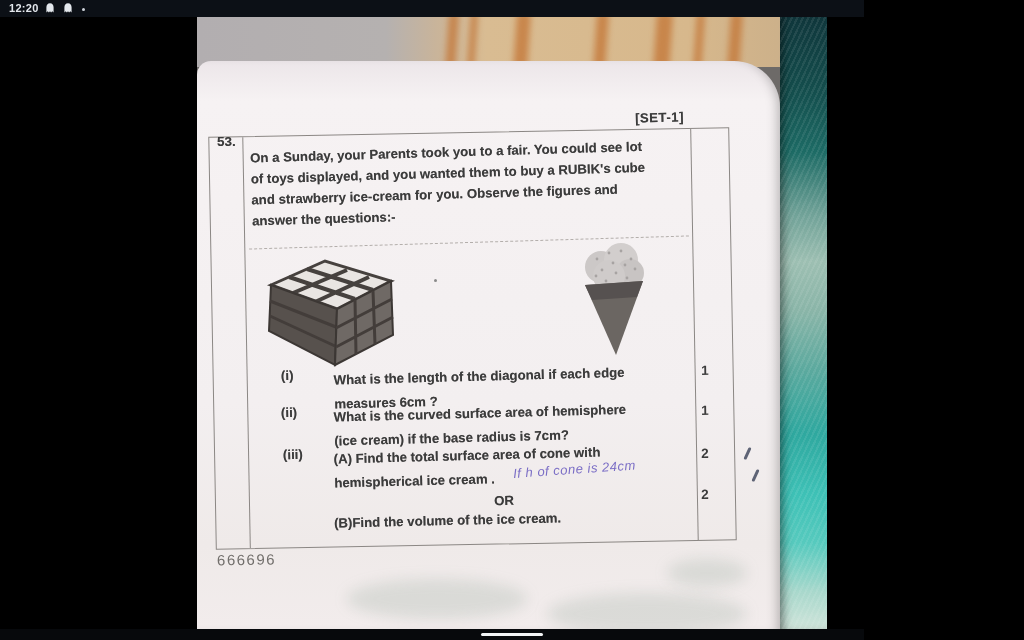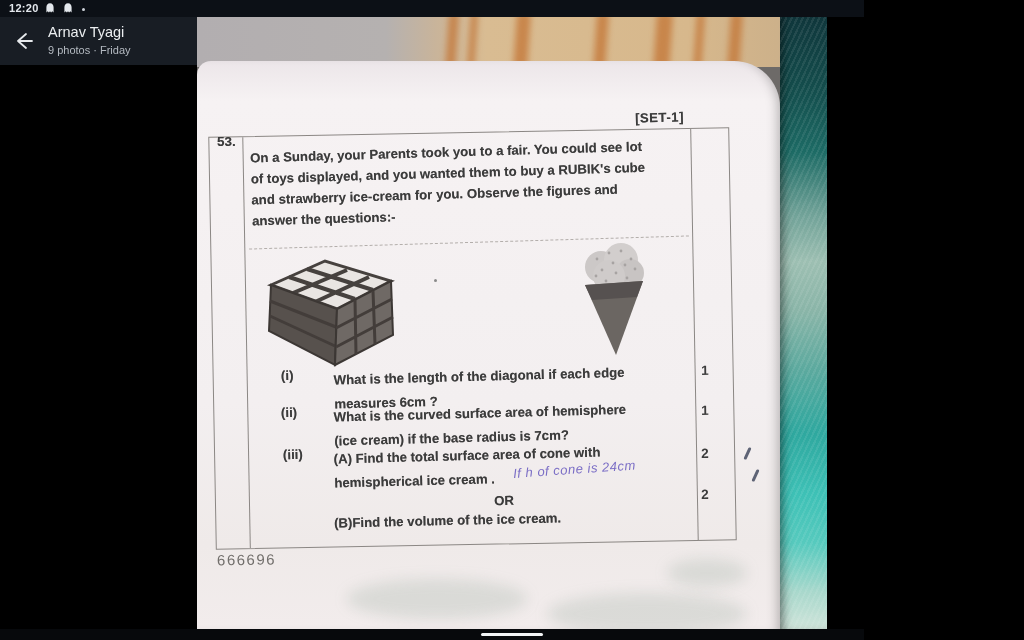--- a/index.html
+++ b/index.html
@@ -117,27 +117,20 @@
       <svg width="12" height="12" viewBox="0 0 12 12">
         <path fill="#dce1e7" d="M1 11h10V1z"></path>
       </svg>
       <svg width="12" height="12" viewBox="0 0 12 12">
         <circle cx="6" cy="6" r="4.1" fill="none" stroke="#dce1e7" stroke-width="1.2"></circle>
         <path d="M3.2 8.8l5.6-5.6" stroke="#dce1e7" stroke-width="1.2" stroke-linecap="round"></path>
       </svg>
     </div>
   </div>
 
-  <div class="app-bar">
-    <svg class="back-btn" viewBox="0 0 20 20">
-      <path d="M12 3l-8 7 8 7M4 10h14" fill="none" stroke="#e6e9ec" stroke-width="1.8" stroke-linecap="round" stroke-linejoin="round"></path>
-    </svg>
-    <div class="ab-title">Arnav Tyagi</div>
-    <div class="ab-sub">9 photos · Friday</div>
-  </div>
 
   <div class="photo">
     <div class="cloth-top">
       <div class="streak" style="left:250px;width:10px"></div>
       <div class="streak" style="left:272px;width:7px"></div>
       <div class="streak" style="left:318px;width:14px"></div>
       <div class="streak" style="left:398px;width:12px"></div>
       <div class="streak" style="left:458px;width:16px"></div>
       <div class="streak" style="left:498px;width:8px"></div>
       <div class="streak" style="left:532px;width:12px"></div>

